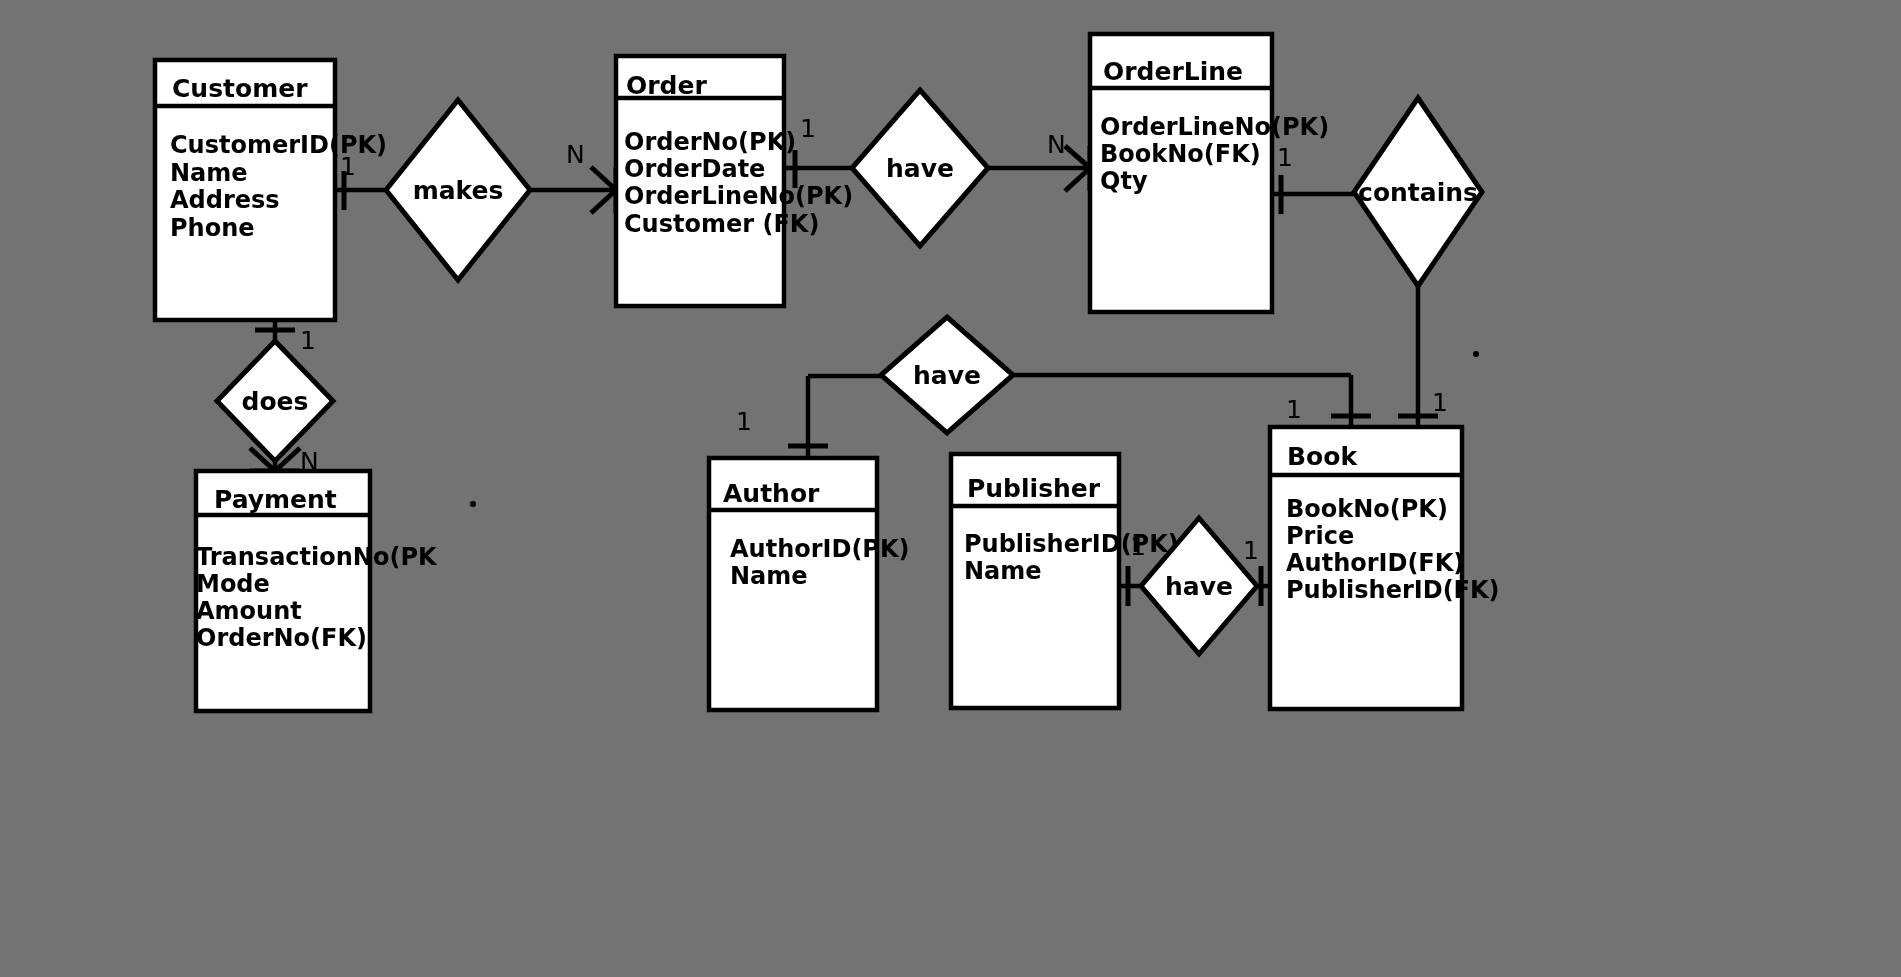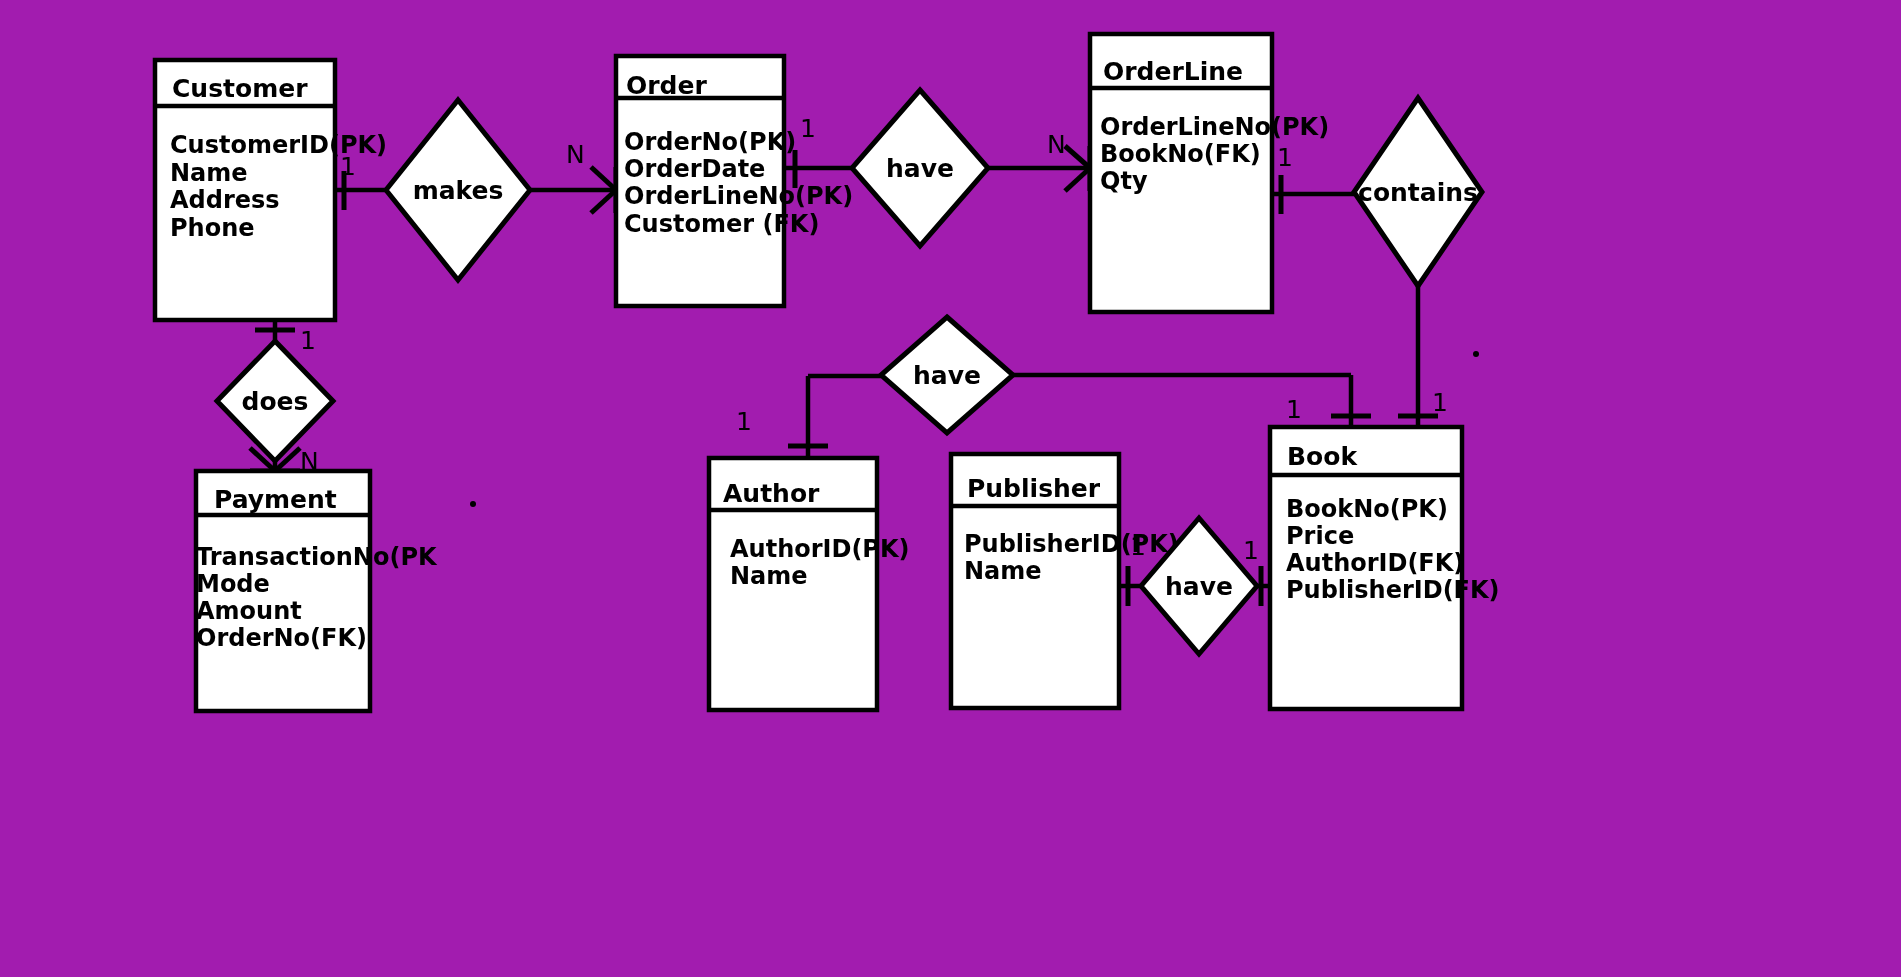--- a/index.html
+++ b/index.html
@@ -7,21 +7,21 @@
     padding: 0;
     background: #ffffff;
   }
   body {
     font-family: "DejaVu Sans", sans-serif;
   }
   #canvas {
     position: relative;
     width: 1901px;
     height: 977px;
-    background: #a21caf;
+    background: #737373;
     overflow: hidden;
   }
   svg#diagram {
     position: absolute;
     left: 0;
     top: 0;
     width: 1901px;
     height: 977px;
   }
   .ent-rect, .ent-sep, .conn, .diamond, .tick, .crow {

